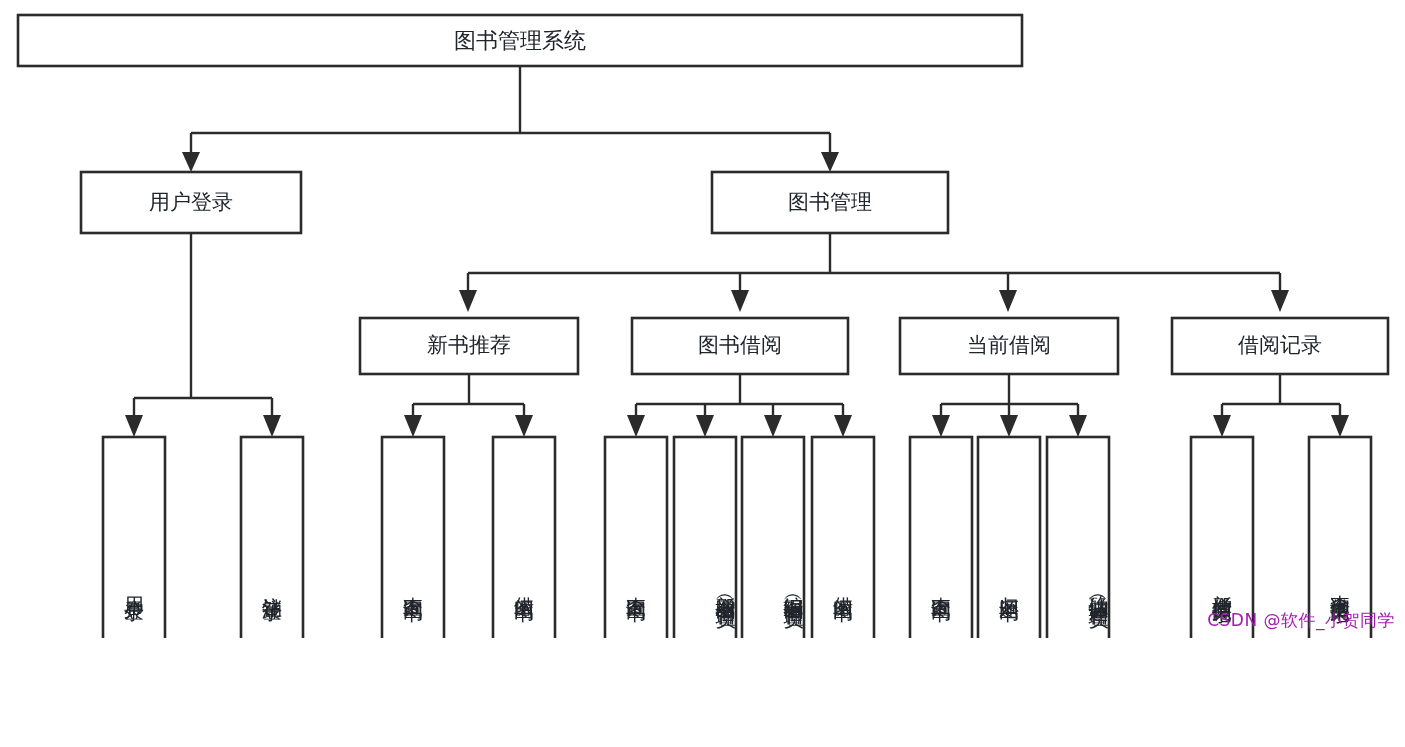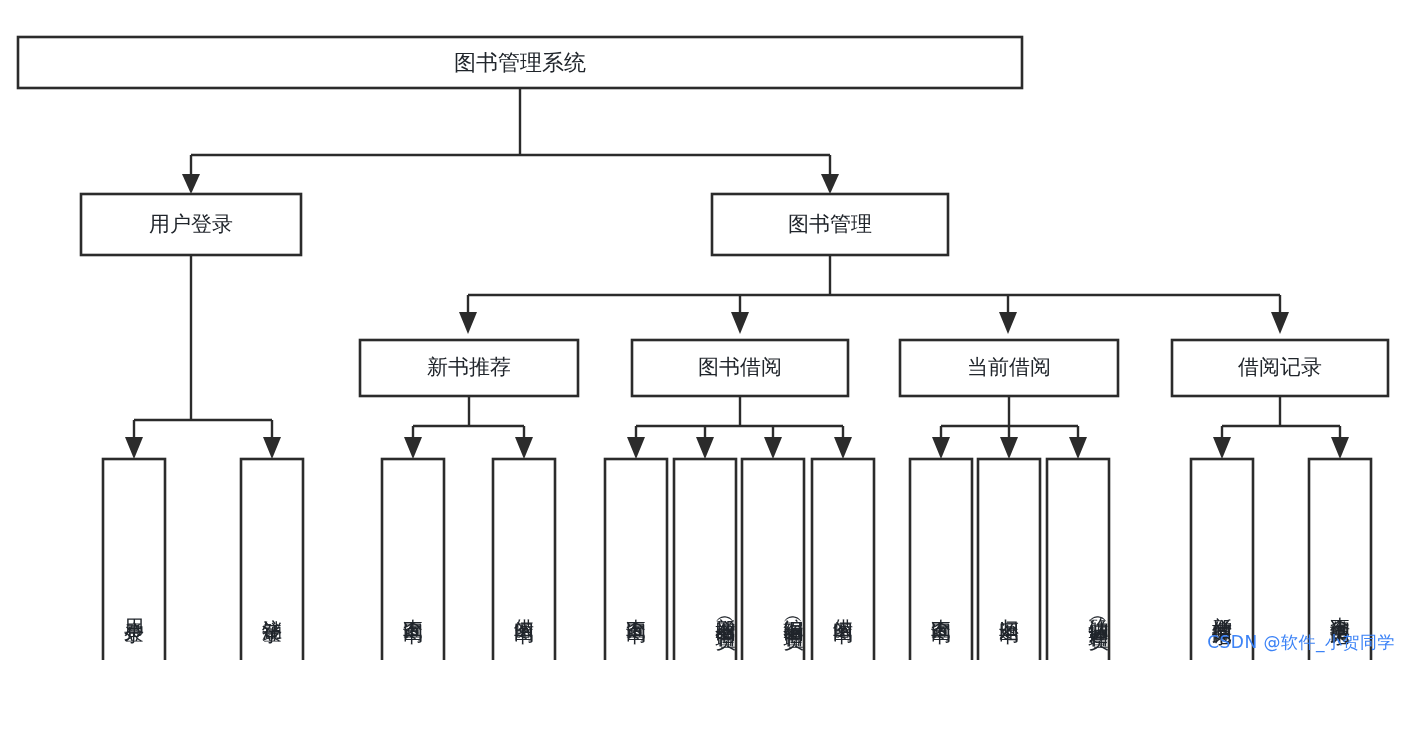--- a/index.html
+++ b/index.html
@@ -9,21 +9,20 @@
   }
   body {
     font-family: "DejaVu Sans", "Liberation Sans", sans-serif;
   }
   #diagram-root {
     position: relative;
     width: 1405px;
     height: 638px;
     background: #ffffff;
     overflow: hidden;
-    margin-top: 22px;
   }
   svg#tree-svg {
     position: absolute;
     left: 0;
     top: 0;
     width: 1405px;
     height: 747px;
   }
   .node-box {
     fill: #ffffff;
@@ -68,21 +67,21 @@
     align-items: center;
     justify-content: center;
     pointer-events: none;
   }
   .watermark {
     position: absolute;
     right: 10px;
     bottom: 6px;
     font-family: "DejaVu Sans", "Liberation Sans", sans-serif;
     font-size: 17px;
-    color: #3b82f6;
+    color: #a21caf;
     letter-spacing: 0.5px;
     white-space: nowrap;
   }
 </style>
 </head>
 <body>
 
 <div id="diagram-root">
 
   <svg id="tree-svg" viewBox="0 0 1405 747">

